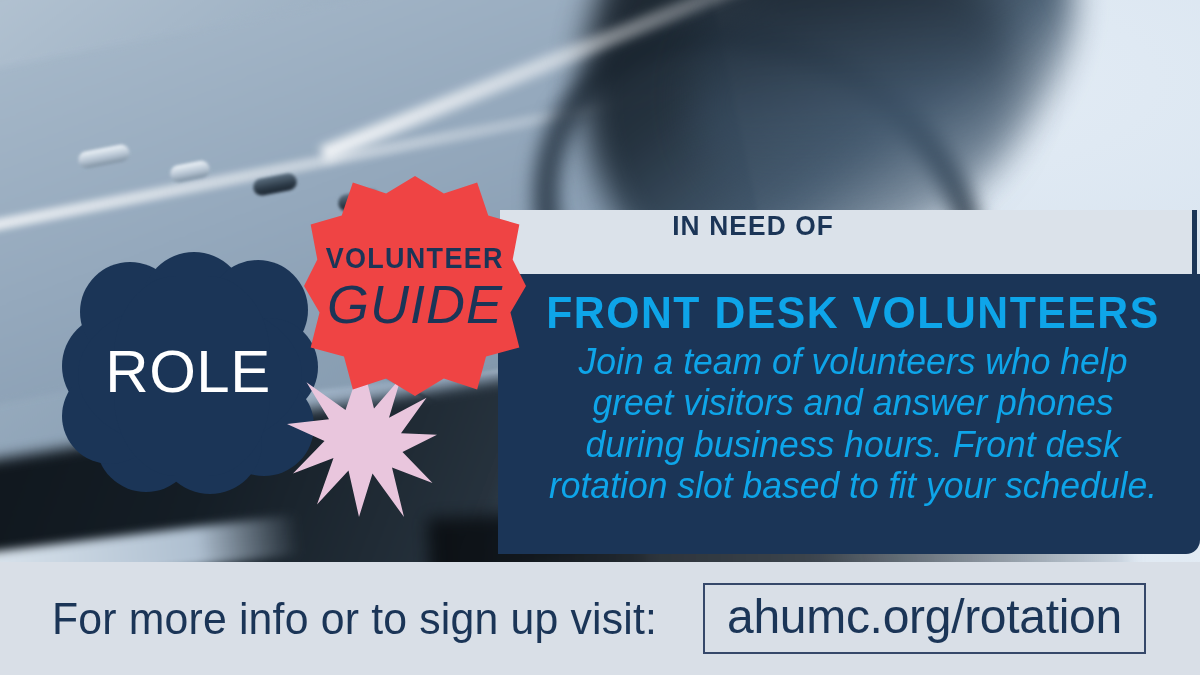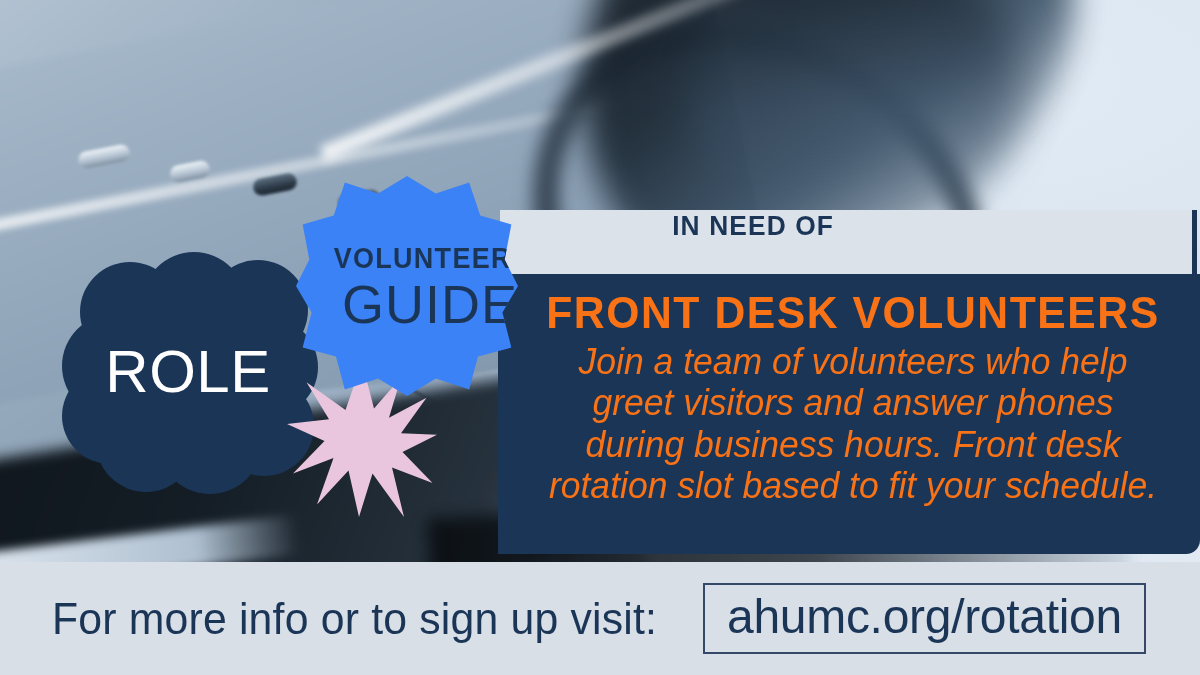--- a/index.html
+++ b/index.html
@@ -202,52 +202,53 @@
       97% 78%, 70% 68%, 78% 100%, 57% 72%,
       48% 100%, 41% 70%, 20% 92%, 31% 62%,
       4% 72%, 25% 51%, 0% 40%, 28% 37%,
       13% 13%, 39% 31%
     );
   }
 
   
   .guide-badge {
     position: absolute;
-    left: 296px; top: 176px;
+    left: 304px; top: 176px;
     width: 222px; height: 220px;
-    background: #3b82f6;
+    background: #ef4444;
     z-index: 5;
     clip-path: polygon(
       50% 0%, 63% 8%, 78% 3%, 83% 18%,
       97% 22%, 94% 38%, 100% 50%, 93% 62%,
       97% 78%, 82% 82%, 78% 97%, 63% 92%,
       50% 100%, 37% 92%, 22% 97%, 18% 82%,
       3% 78%, 7% 62%, 0% 50%, 6% 38%,
       3% 22%, 17% 18%, 22% 3%, 37% 8%
     );
     display: flex;
     flex-direction: column;
-    align-items: flex-end;
+    align-items: center;
     justify-content: center;
     color: #1b3557;
   }
   .guide-badge .gb-top {
     font-family: "Liberation Sans Narrow", "Liberation Sans", sans-serif;
     font-weight: 700;
     font-size: 29px;
     letter-spacing: 1.4px;
     transform: scaleX(0.93);
     margin-bottom: 2px;
   }
   .guide-badge .gb-bot {
     font-family: "Liberation Sans", sans-serif;
     font-weight: 400;
     font-size: 54px;
     letter-spacing: 1px;
     line-height: 1;
+    font-style: italic;
   }
 
   
   .panel {
     position: absolute;
     left: 498px; top: 210px;
     width: 702px;
     z-index: 2;
   }
   .panel-header {
@@ -275,21 +276,21 @@
     width: 5px; height: 64px;
     background: #1b3557;
   }
   .panel-body {
     position: absolute;
     left: 0; top: 64px;
     width: 702px;
     height: 280px;
     background: #1b3557;
     border-bottom-right-radius: 14px;
-    color: #f97316;
+    color: #0ea5e9;
     box-sizing: border-box;
     padding: 10px 22px 16px 30px;
     text-align: center;
   }
   .panel-title {
     font-family: "Liberation Sans Narrow", "Liberation Sans", sans-serif;
     font-weight: 700;
     font-size: 44px;
     letter-spacing: 1.6px;
     line-height: 1.06;

